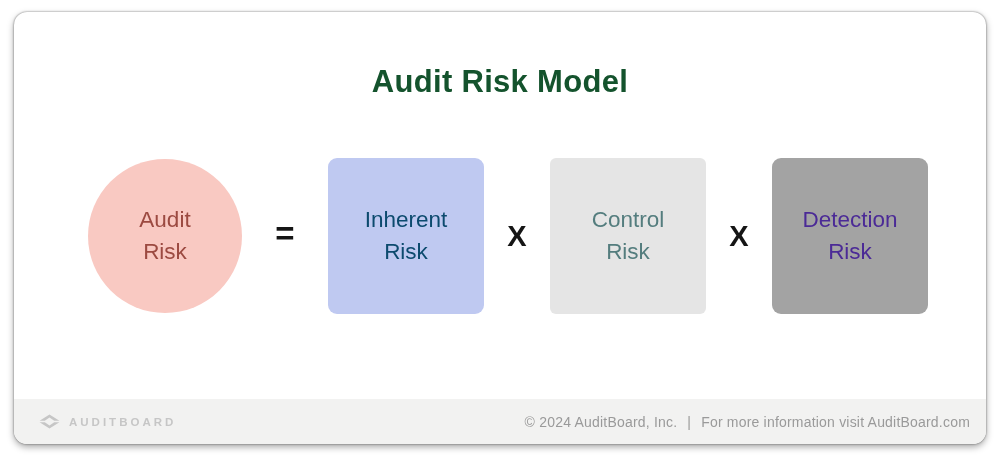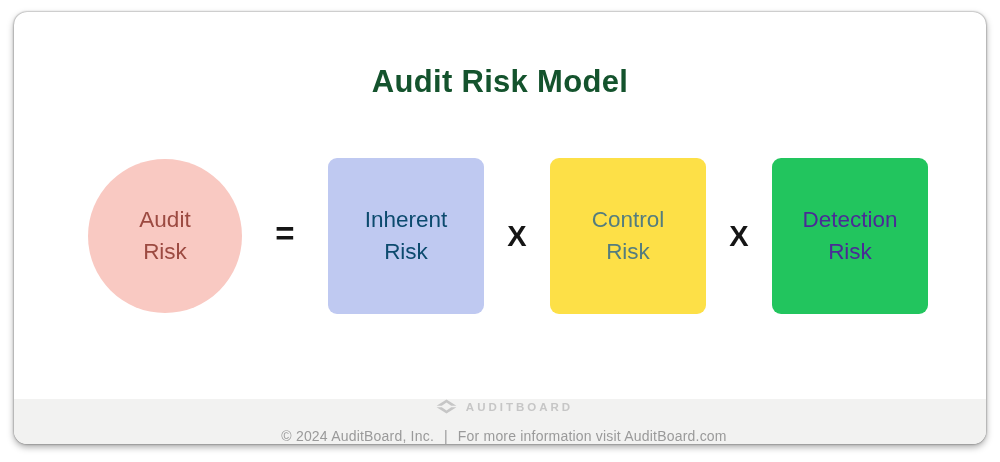--- a/index.html
+++ b/index.html
@@ -67,35 +67,34 @@
   .op-x { width: 66px; font-size: 29px; }
 
   .box {
     width: 156px; height: 156px;
     border-radius: 9px;
     display: flex; align-items: center; justify-content: center;
     flex: 0 0 auto;
   }
   .box-inherent  { background: #bfc9f1; }
   .box-inherent  .shape-label { color: #0c4a6e; }
-  .box-control   { background: #fde047; }
+  .box-control   { background: #e5e5e5; border-radius: 6px; }
   .box-control   .shape-label { color: #547d7e; }
-  .box-detection { background: #22c55e; }
+  .box-detection { background: #a3a3a3; }
   .box-detection .shape-label { color: #4b2a96; }
 
   .footer {
     position: absolute;
     left: 0; bottom: 0;
     width: 100%; height: 45px;
     background: #f2f2f1;
     display: flex;
     align-items: center;
     justify-content: space-between;
     padding: 0 16px 0 24px;
-    flex-direction: column;
   }
   .brand {
     display: flex; align-items: center; gap: 8px;
   }
   .brand-mark { display: block; }
   .brand-name {
     font-size: 11.5px;
     font-weight: 700;
     letter-spacing: 3px;
     color: #c6c6c6;

